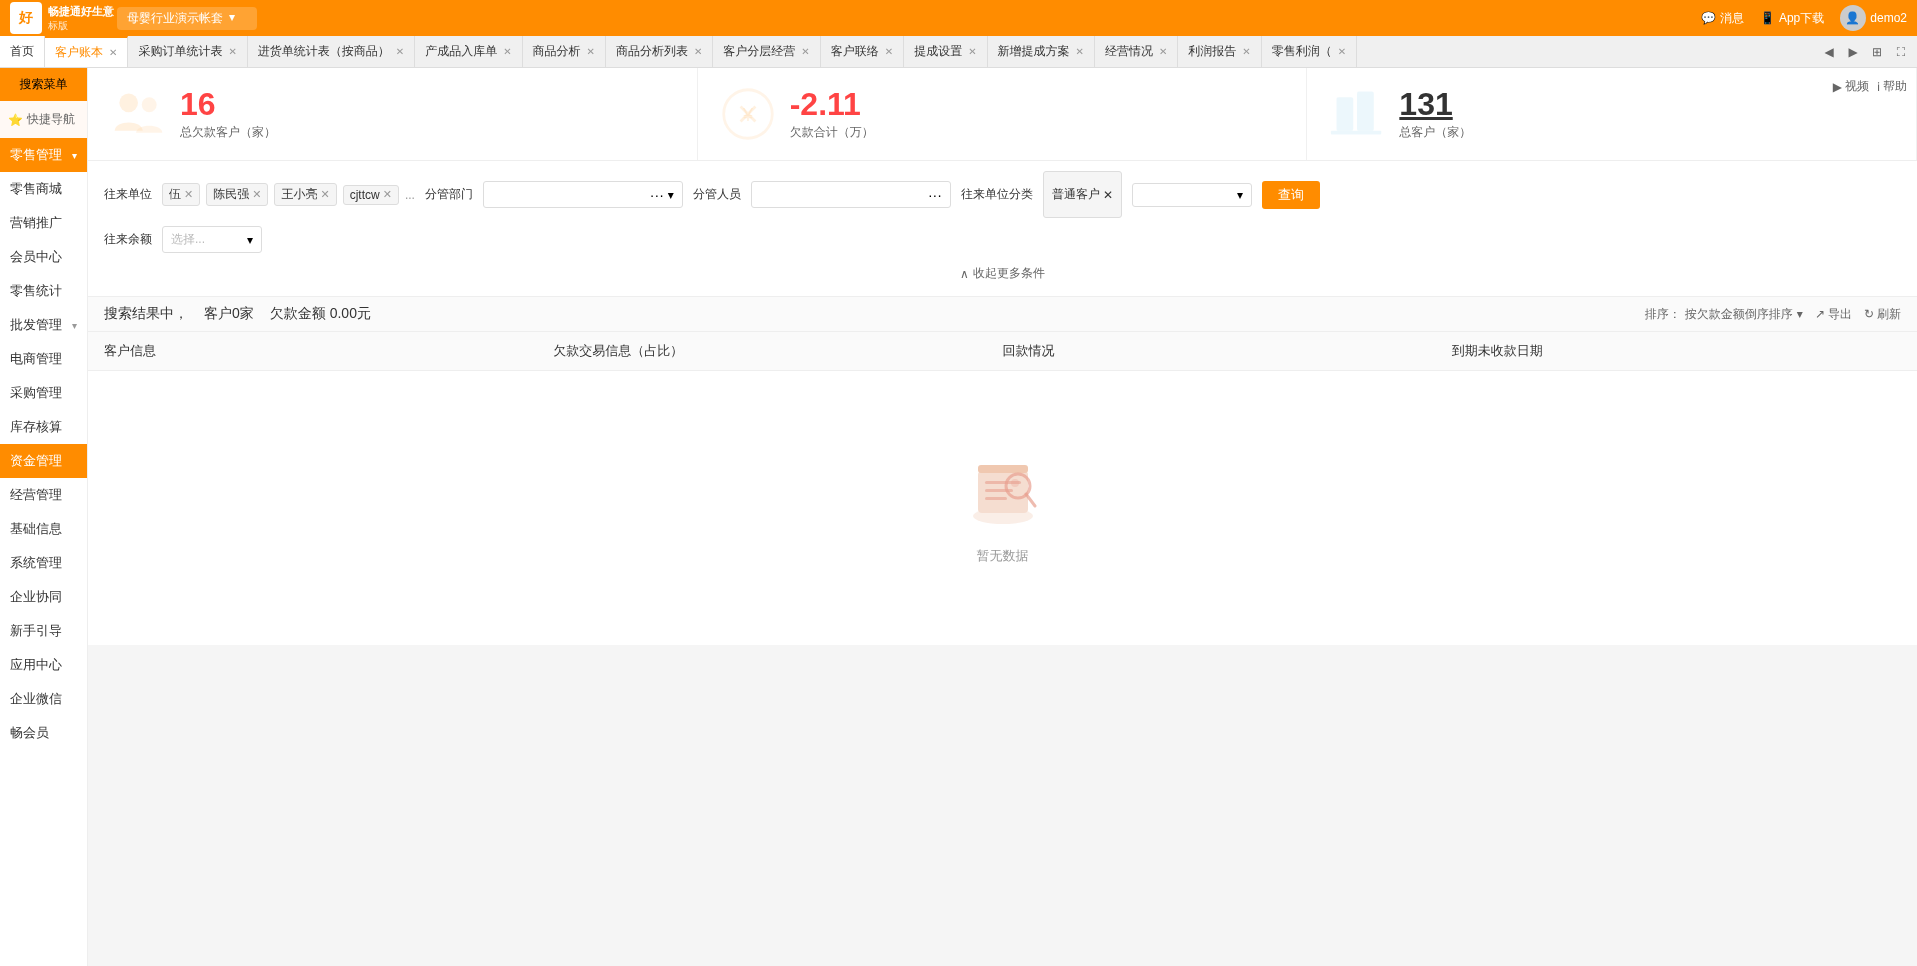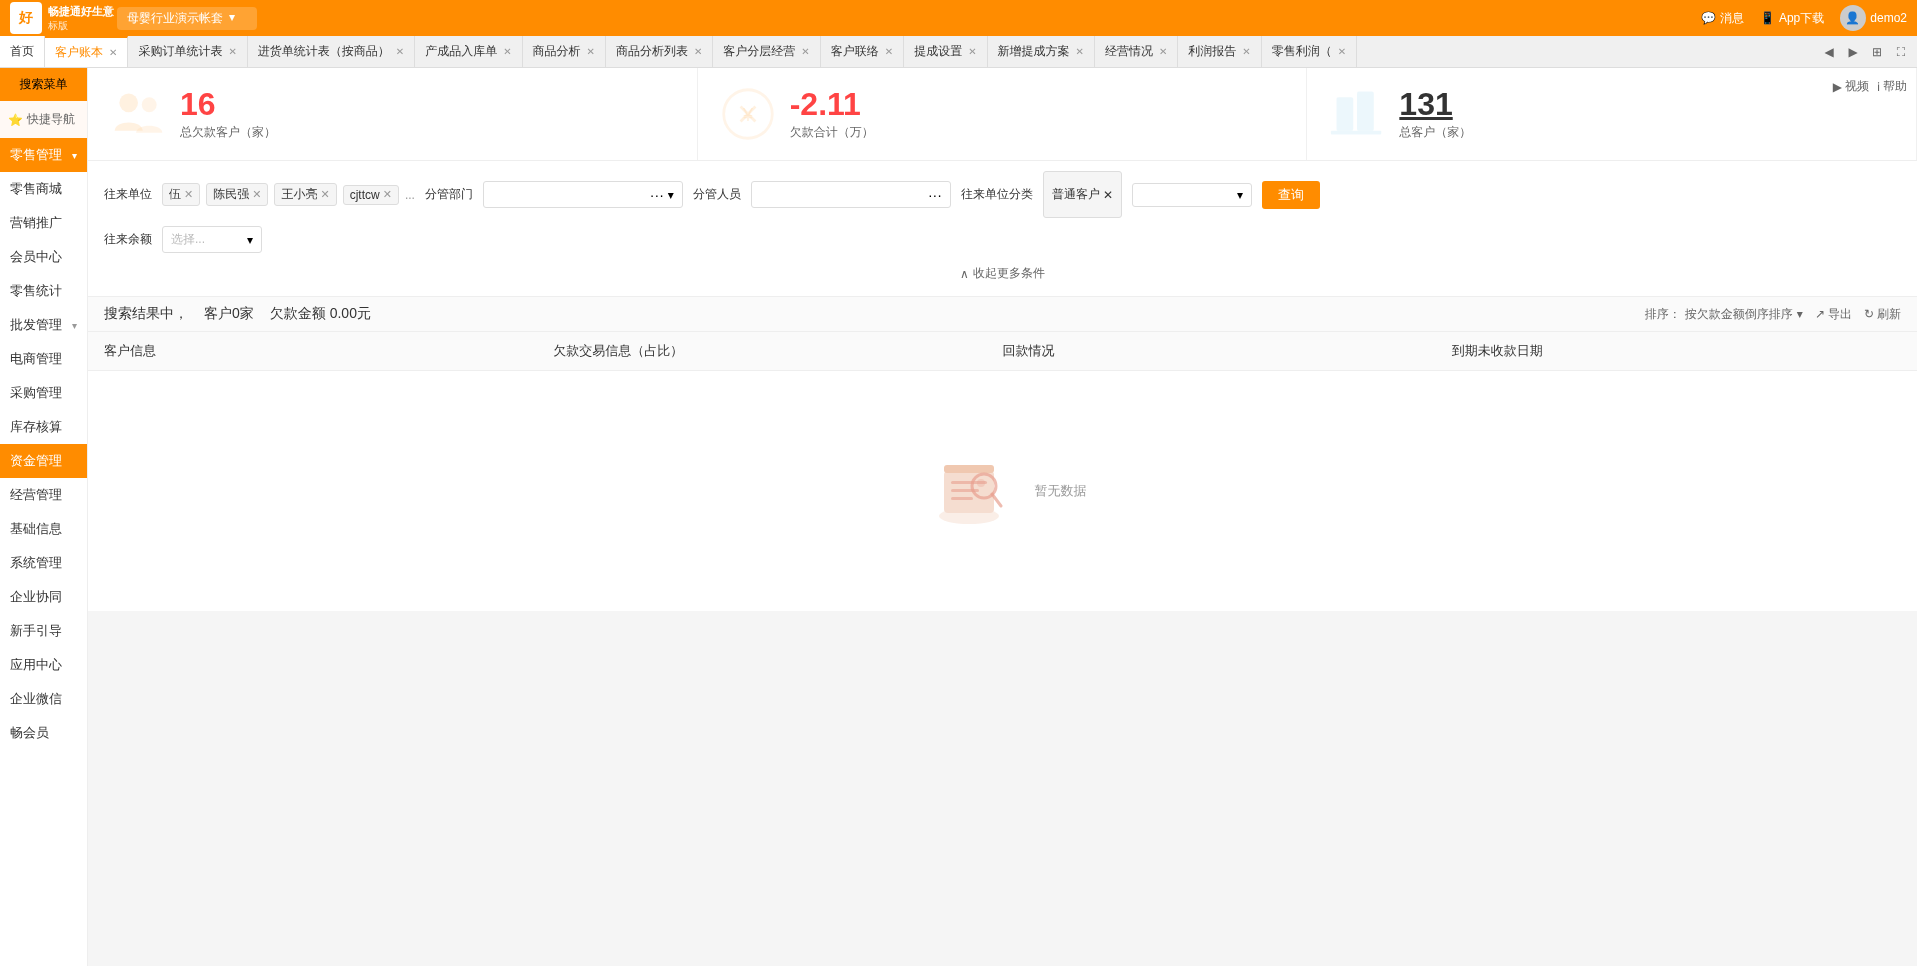--- a/index.html
+++ b/index.html
@@ -74,21 +74,21 @@
     .results-actions { display: flex; align-items: center; gap: 12px; font-size: 12px; color: #666; }
     .results-action { display: flex; align-items: center; gap: 3px; cursor: pointer; }
     .sort-select { display: flex; align-items: center; gap: 4px; }
 
     
     .table-area { background: white; }
     .table-header { display: grid; grid-template-columns: 2fr 2fr 2fr 2fr; padding: 10px 16px; border-bottom: 1px solid #eee; background: #fafafa; }
     .table-header-cell { font-size: 13px; color: #333; font-weight: normal; }
 
     
-    .empty-state { display: flex; align-items: center; justify-content: center; padding: 80px 20px; gap: 16px; }
+    .empty-state { display: flex; flex-direction: column; align-items: center; justify-content: center; padding: 80px 20px; gap: 16px; }
     .empty-icon { width: 100px; height: 80px; position: relative; }
     .empty-text { font-size: 13px; color: #999; }
 
     
     ::-webkit-scrollbar { width: 4px; height: 4px; }
     ::-webkit-scrollbar-thumb { background: #ccc; border-radius: 2px; }
   </style>
 </head>
 <body>
 

